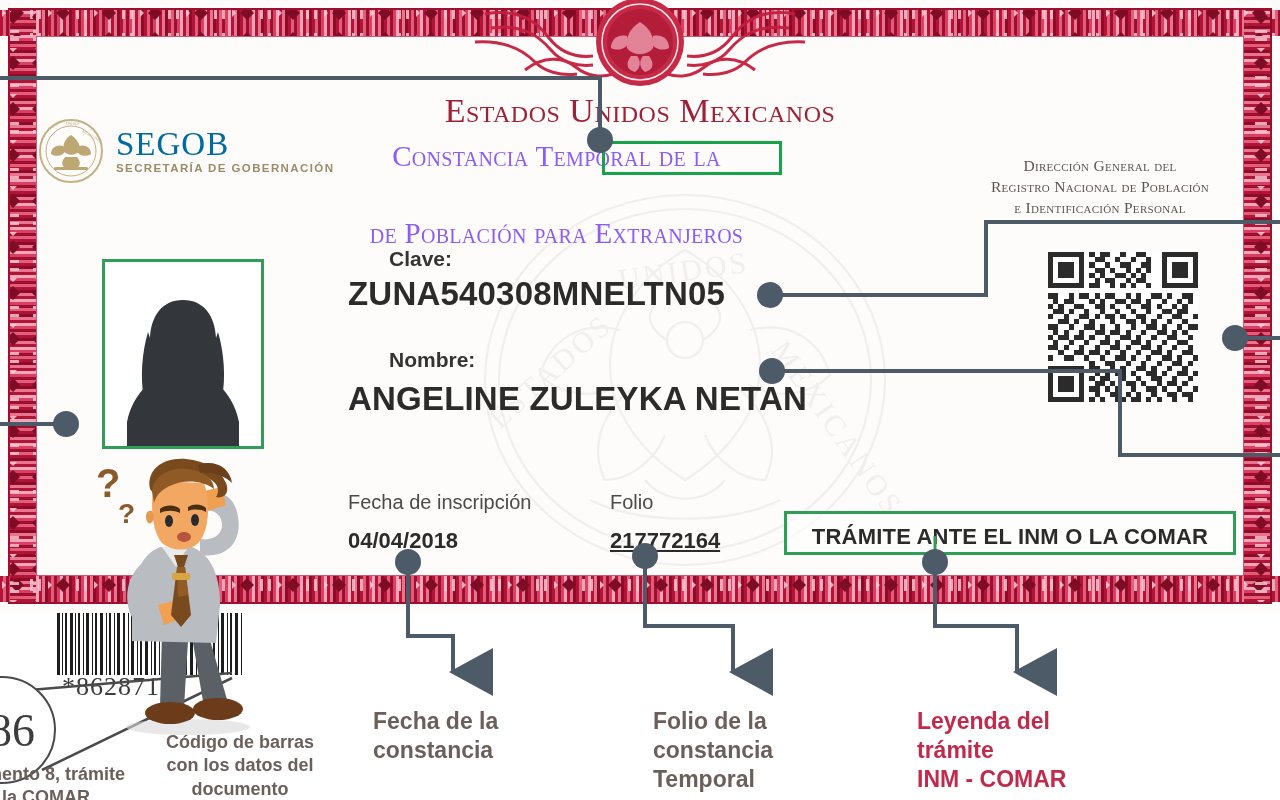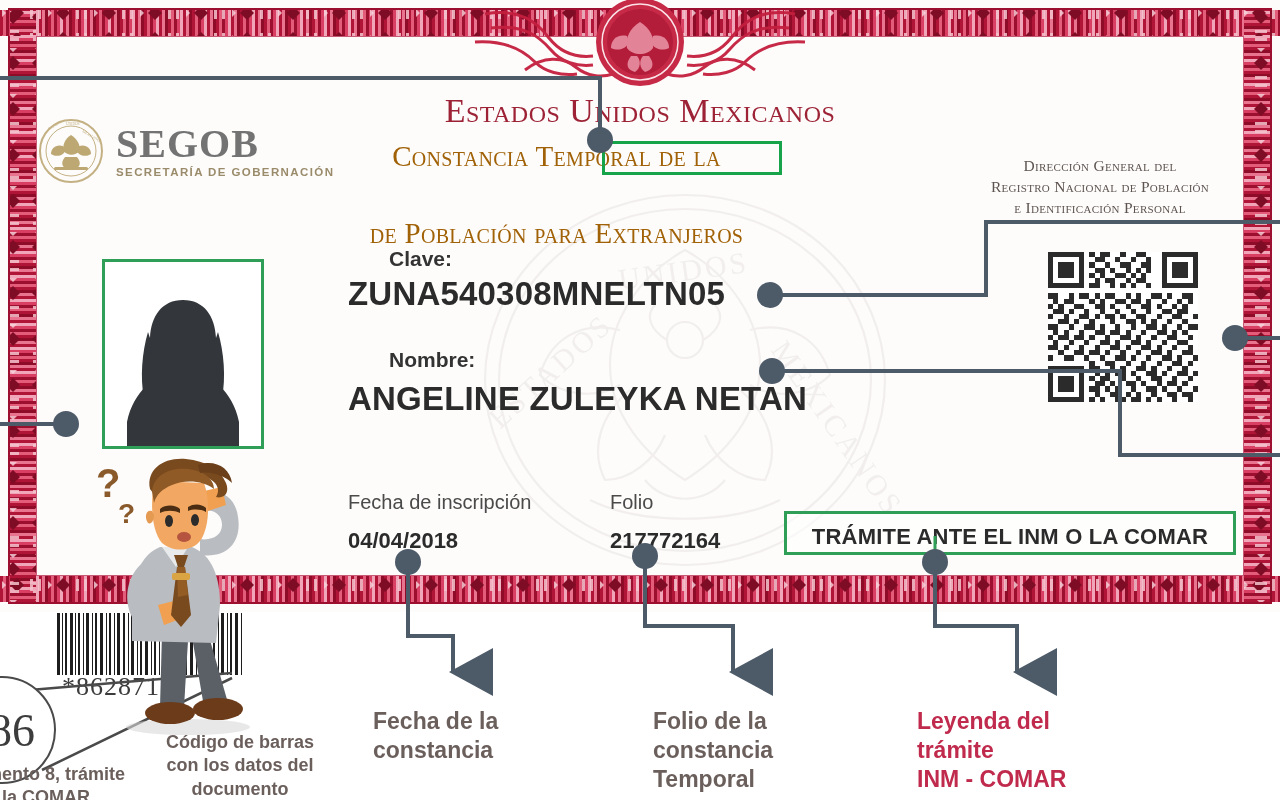--- a/index.html
+++ b/index.html
@@ -49,29 +49,29 @@
              border:2px solid #9c0f2e;box-sizing:border-box;}
   .b-inline{position:absolute;left:36px;top:36px;width:1208px;height:540px;
             border:1.5px solid #c75a74;box-sizing:border-box;}
 
   
   .seal-wings{position:absolute;left:465px;top:-6px;width:350px;height:92px;}
   .wm{position:absolute;left:470px;top:180px;width:430px;height:400px;opacity:.10;}
 
   
   .segob{position:absolute;left:38px;top:118px;display:flex;align-items:center;gap:12px;}
-  .segob-text .s1{font-family:"Liberation Serif",serif;font-weight:bold;font-size:40px;
-      color:#737373;letter-spacing:1px;line-height:.98;}
+  .segob-text .s1{font-family:"Liberation Serif",serif;font-weight:normal;font-size:33px;
+      color:#0369a1;letter-spacing:1px;line-height:.98;}
   .segob-text .s2{font-size:11.5px;color:#9a8b6a;letter-spacing:1.4px;font-weight:bold;margin-top:2px;}
 
   
   .title-main{position:absolute;left:0;top:92px;width:1280px;text-align:center;
       font-family:"Liberation Serif",serif;color:#9d2235;font-size:34px;letter-spacing:.5px;}
   .subtitle{position:absolute;left:0;width:1113px;text-align:center;
-      font-family:"Liberation Serif",serif;color:#a16207;font-size:29px;letter-spacing:.3px;}
+      font-family:"Liberation Serif",serif;color:#8b5cf6;font-size:29px;letter-spacing:.3px;}
   .st1{top:140px;} .st2{top:179px;} .st3{top:217px;}
   .smallcaps{font-variant:small-caps;}
 
   
   .rhead{position:absolute;left:955px;top:148px;width:290px;text-align:center;
       font-family:"Liberation Serif",serif;color:#5d5450;font-size:15.5px;line-height:1.35;
       font-variant:small-caps;letter-spacing:.3px;margin-top:8px;}
 
   
   .photo-box{position:absolute;left:102px;top:259px;width:156px;height:184px;
@@ -84,21 +84,21 @@
   .lbl-clave{left:348px;top:247px;}
   .val-clave{left:348px;top:275px;}
   .lbl-nombre{left:348px;top:348px;}
   .val-nombre{left:348px;top:380px;}
 
   .flbl{position:absolute;font-size:20px;color:#4a4a4a;font-weight:400;}
   .fval{position:absolute;font-size:22px;color:#2b2b2b;font-weight:bold;}
   .flbl-fecha{left:348px;top:491px;}
   .fval-fecha{left:348px;top:528px;}
   .flbl-folio{left:610px;top:491px;}
-  .fval-folio{left:610px;top:528px;}
+  .fval-folio{left:610px;top:528px;text-decoration:underline;}
 
   
   .tramite-box{position:absolute;left:784px;top:511px;width:452px;height:44px;
       border:3px solid #2f9e57;box-sizing:border-box;background:rgba(255,255,255,.55);
       display:flex;align-items:center;justify-content:center;}
   .tramite-box span{font-weight:bold;font-size:22px;color:#2b2b2b;letter-spacing:.2px;margin-top:7px;}
 
   
   .temporal-box{position:absolute;left:602px;top:141px;width:180px;height:34px;
       border:3px solid #17a34a;box-sizing:border-box;}

